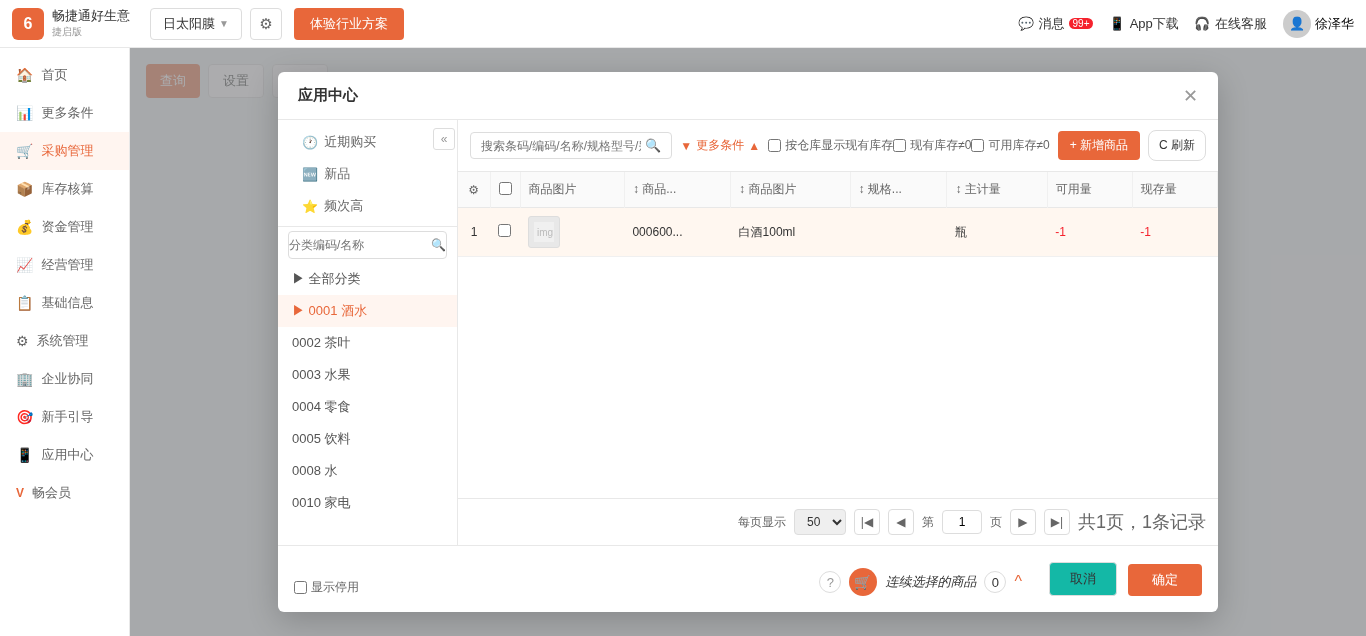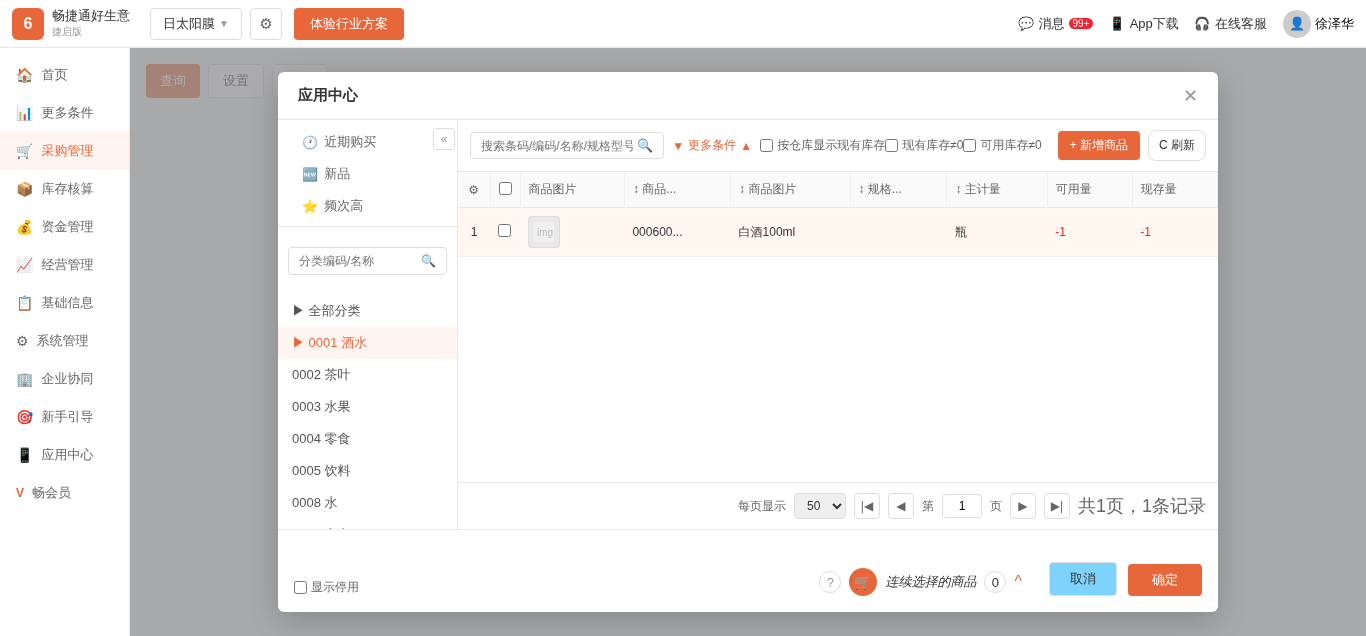--- a/index.html
+++ b/index.html
@@ -152,21 +152,21 @@
     }
     .quick-item {
       display: flex; align-items: center; gap: 6px;
       padding: 7px 14px; cursor: pointer; color: #666; font-size: 13px;
     }
     .quick-icon { font-size: 13px; }
     .divider { height: 1px; background: #e8e8e8; margin: 4px 0; }
 
     .category-search {
       display: flex; align-items: center; gap: 4px;
-      padding: 6px 10px; margin: 16px 10px;
+      padding: 6px 0; margin: 0 10px;
       border: 1px solid #ddd; border-radius: 4px;
     }
     .category-search input {
       border: none; outline: none; font-size: 12px; color: #666; width: 100%; background: transparent;
     }
 
     .category-list {
       flex: 1; overflow-y: auto; padding: 4px 0;
     }
     .category-item {
@@ -206,21 +206,21 @@
     }
     .checkbox-group {
       display: flex; align-items: flex-end; 
       margin-left: auto;
     }
     .checkbox-item {
       display: flex; align-items: center; gap: 4px;
       cursor: pointer; font-size: 12px; color: #666; white-space: nowrap;
     }
     .action-btns {
-      display: flex; align-items: center; gap: 8px; margin-left: 8px;
+      display: flex; align-items: center; gap: 8px; 
     }
     .btn-add {
       background: #e8673a; color: #fff; border: none;
       padding: 6px 12px; border-radius: 4px; cursor: pointer; font-size: 12px;
       white-space: nowrap;
     }
     .btn-refresh {
       background: #fff; color: #333; border: 1px solid #ddd;
       padding: 6px 10px; border-radius: 8px; cursor: pointer; font-size: 12px;
       white-space: nowrap;
@@ -308,22 +308,22 @@
       color: #fff; font-size: 14px; cursor: pointer;
     }
     .cart-label { font-size: 13px; color: #333; font-style: italic; }
     .cart-count {
       width: 22px; height: 22px; border: 1px solid #ddd; border-radius: 50%;
       display: flex; align-items: center; justify-content: center;
       font-size: 13px; color: #333;
     }
     .collapse-cart { color: #e8673a; cursor: pointer; font-size: 16px; }
     .btn-cancel {
-      background: #7dd3fc; color: #333; border: 1px solid #ddd;
-      padding: 7px 20px; border-radius: 4px; cursor: pointer; font-size: 13px; margin-top: 16px;
+      background: #14b8a6; color: #333; border: 1px solid #ddd;
+      padding: 7px 20px; border-radius: 4px; cursor: pointer; font-size: 13px;
     }
     .btn-confirm {
       background: #e8673a; color: #fff; border: none;
       padding: 7px 24px; border-radius: 4px; cursor: pointer; font-size: 13px;
     }
   </style>
 </head>
 <body>
 
 <div class="top-nav">

